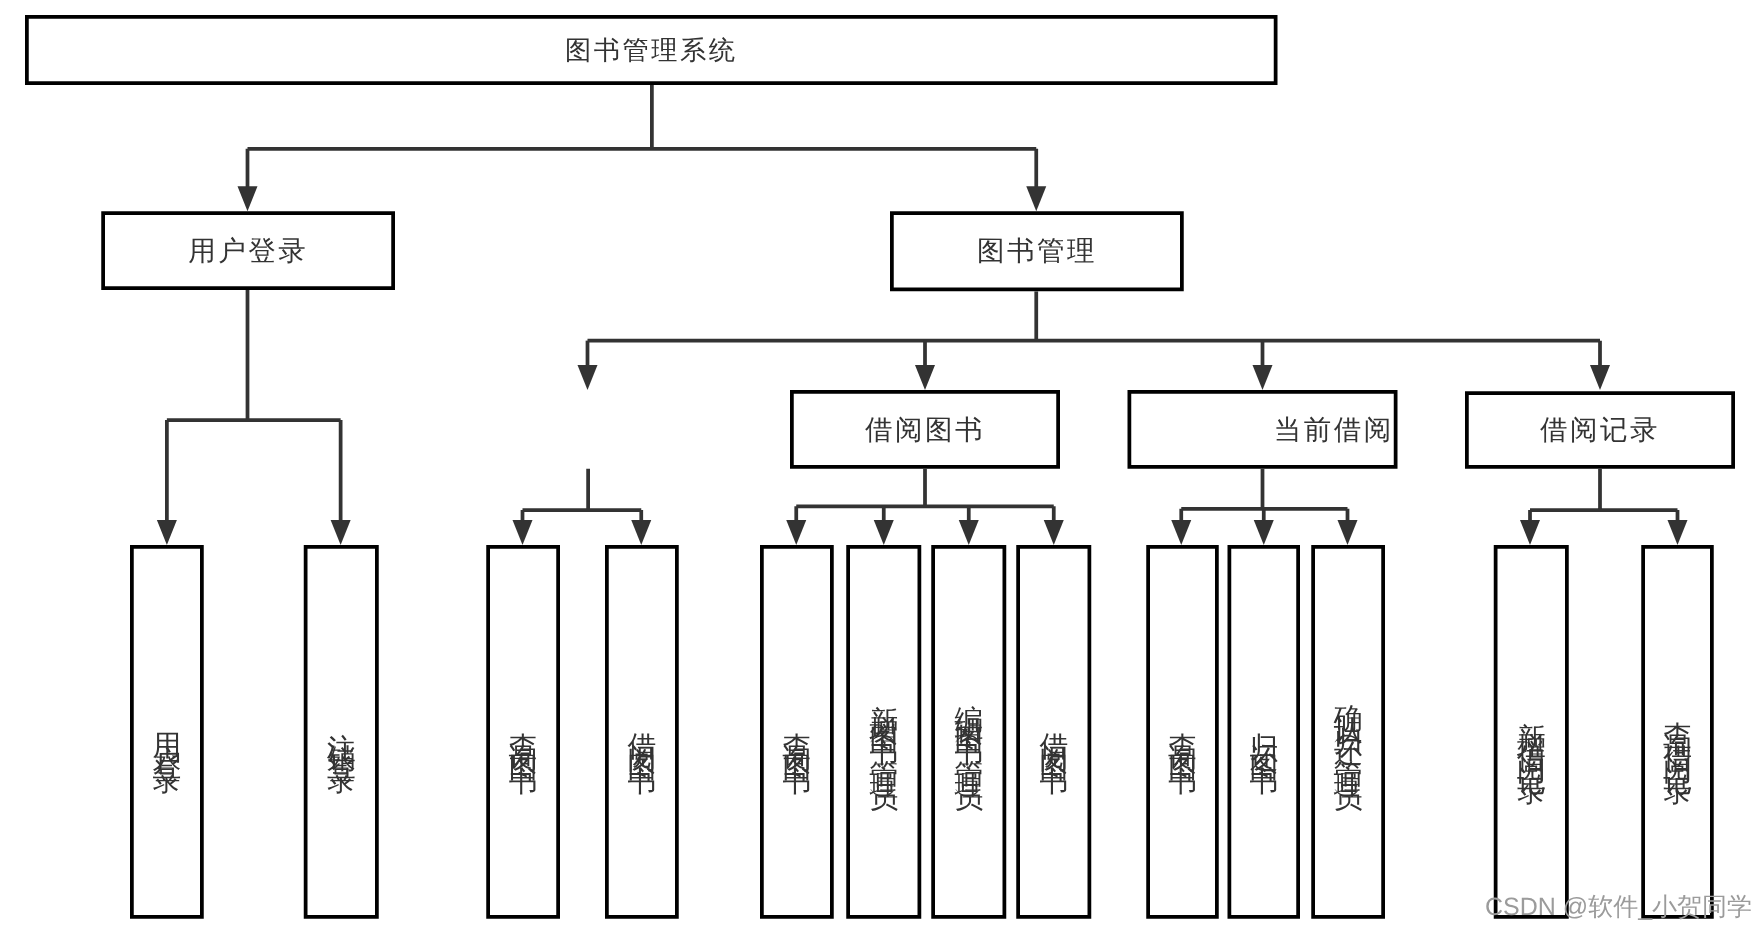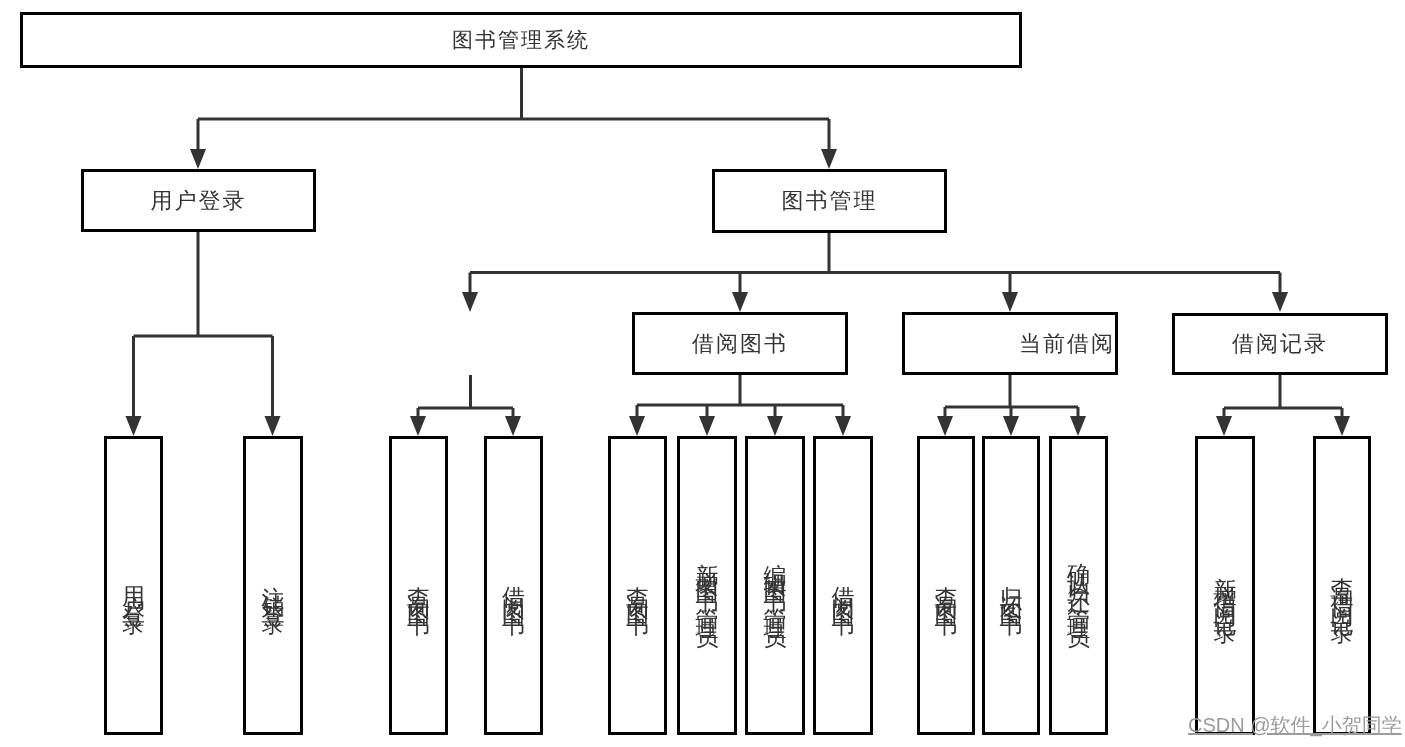--- a/index.html
+++ b/index.html
@@ -41,21 +41,20 @@
   }
   .watermark {
     position: absolute;
     left: 1188px;
     top: 712px;
     width: 210px;
     font-size: 20px;
     color: #9b9b9b;
     white-space: nowrap;
     z-index: 5;
-    text-decoration: underline;
   }
 </style>
 </head>
 <body>
 
 <div class="canvas">
 
   <svg class="connector-layer" viewBox="0 0 1405 747" xmlns="http://www.w3.org/2000/svg">
     <g stroke="#333333" stroke-width="3" fill="#333333">
 

